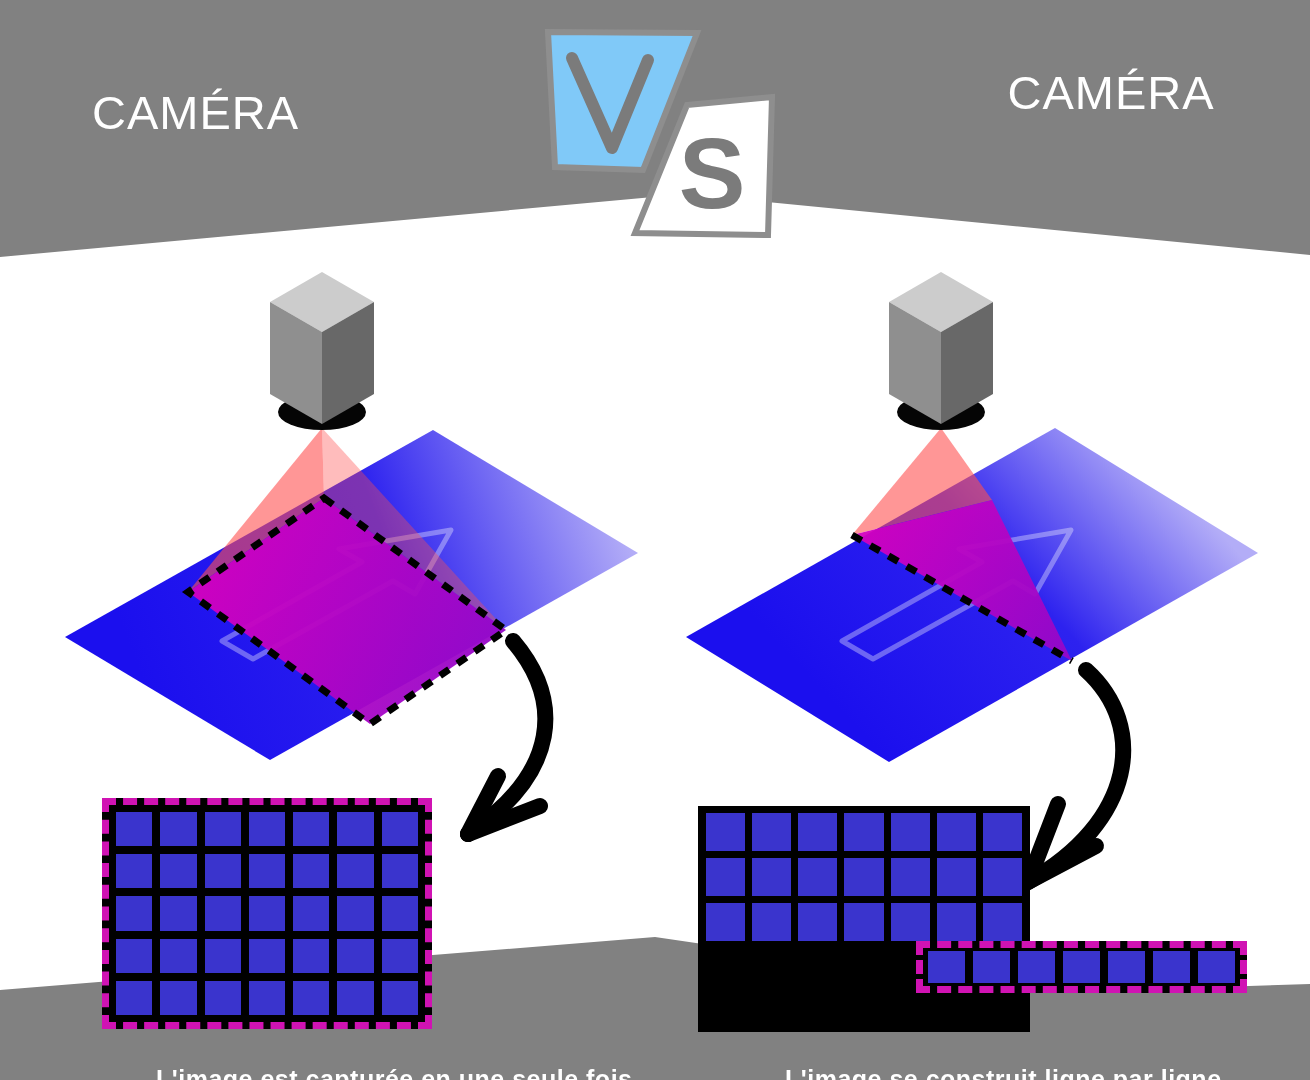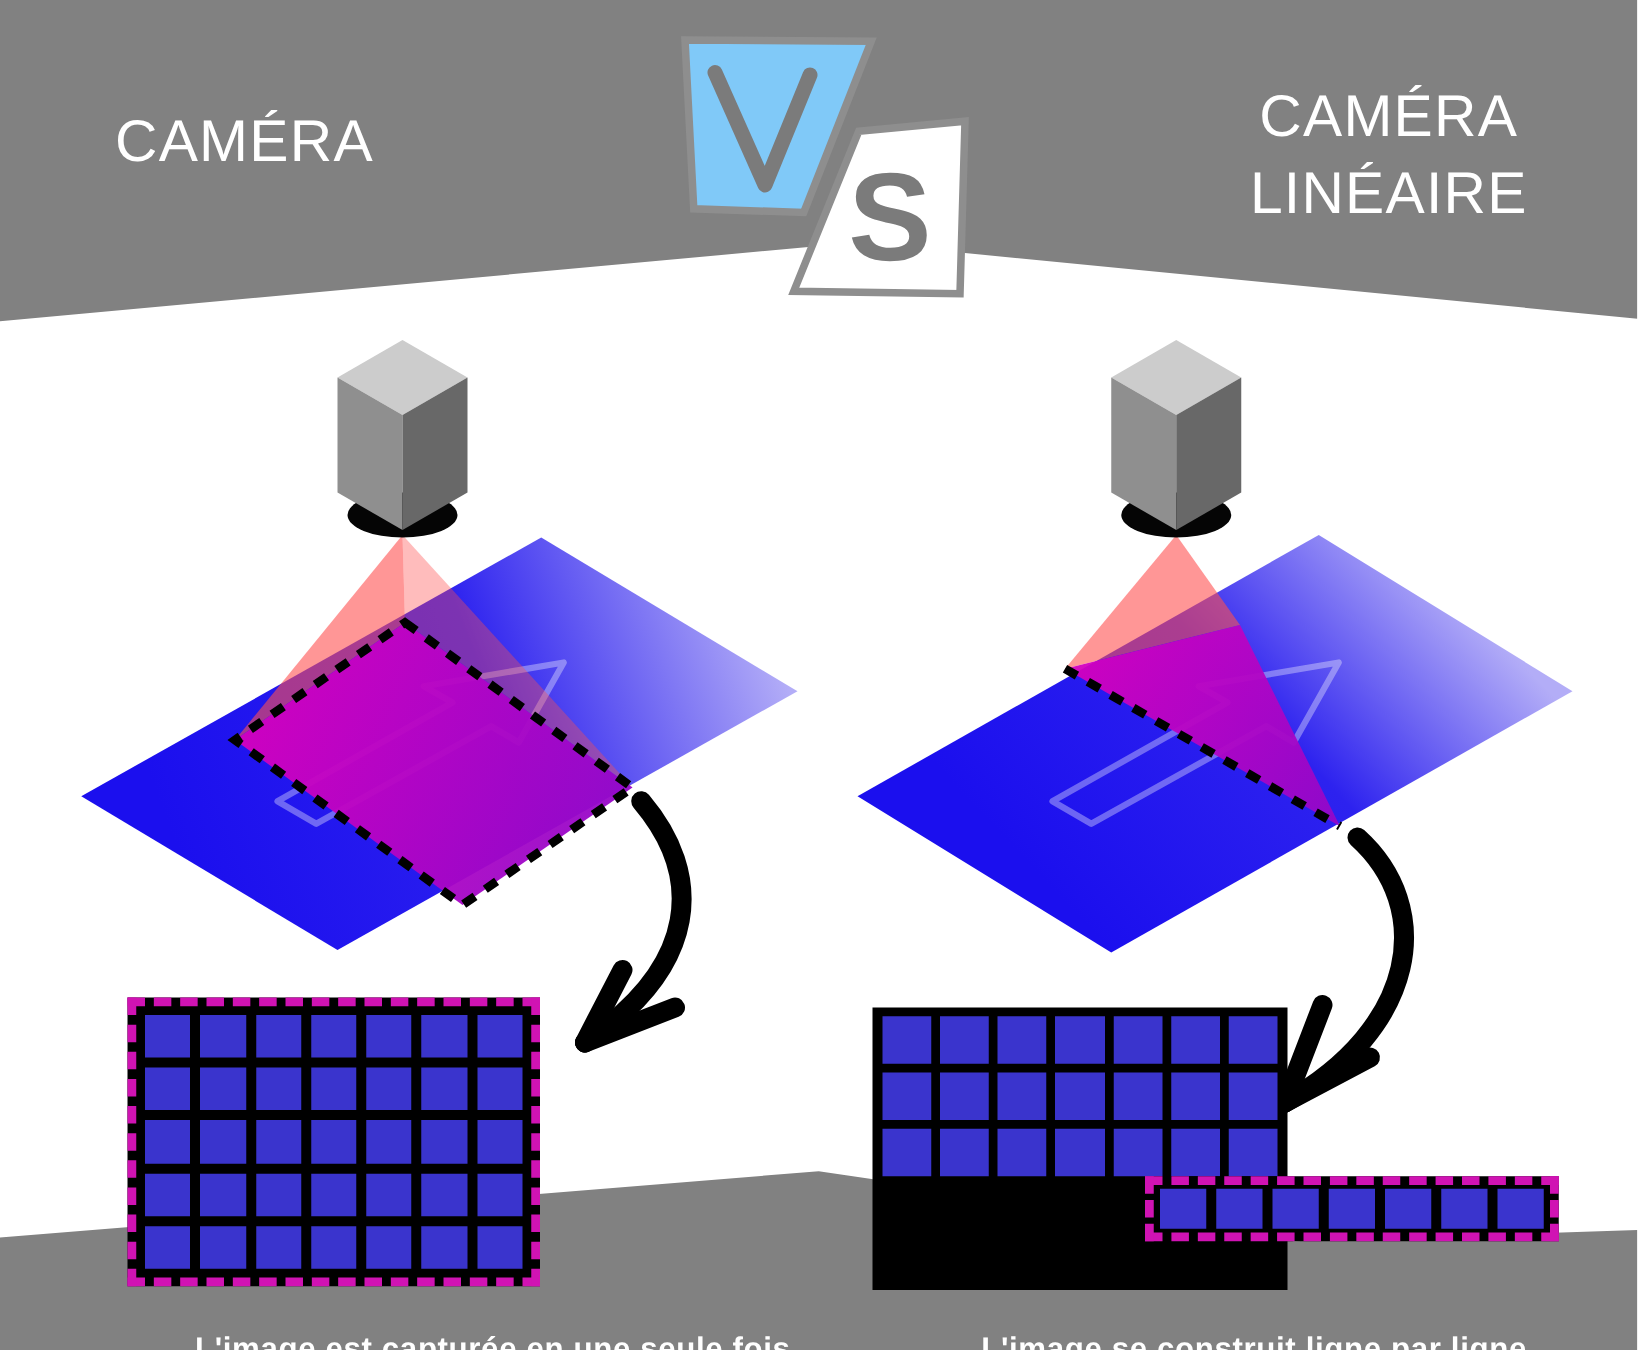--- a/index.html
+++ b/index.html
@@ -105,21 +105,20 @@
         <path d="M 1028,882 L 1096,846"></path>
       </g>
     </g>
   </svg>
 
   <div class="title" id="left-title">
     <div>CAMÉRA</div>
   </div>
   <div class="title" id="right-title">
     <div>CAMÉRA</div>
-    <div>LINÉAIRE</div>
   </div>
 
   <div class="pixel-panel" id="matrix-grid" style="grid-template-columns: repeat(7, 1fr);">
       <div class="cell"></div>
       <div class="cell"></div>
       <div class="cell"></div>
       <div class="cell"></div>
       <div class="cell"></div>
       <div class="cell"></div>
       <div class="cell"></div>

